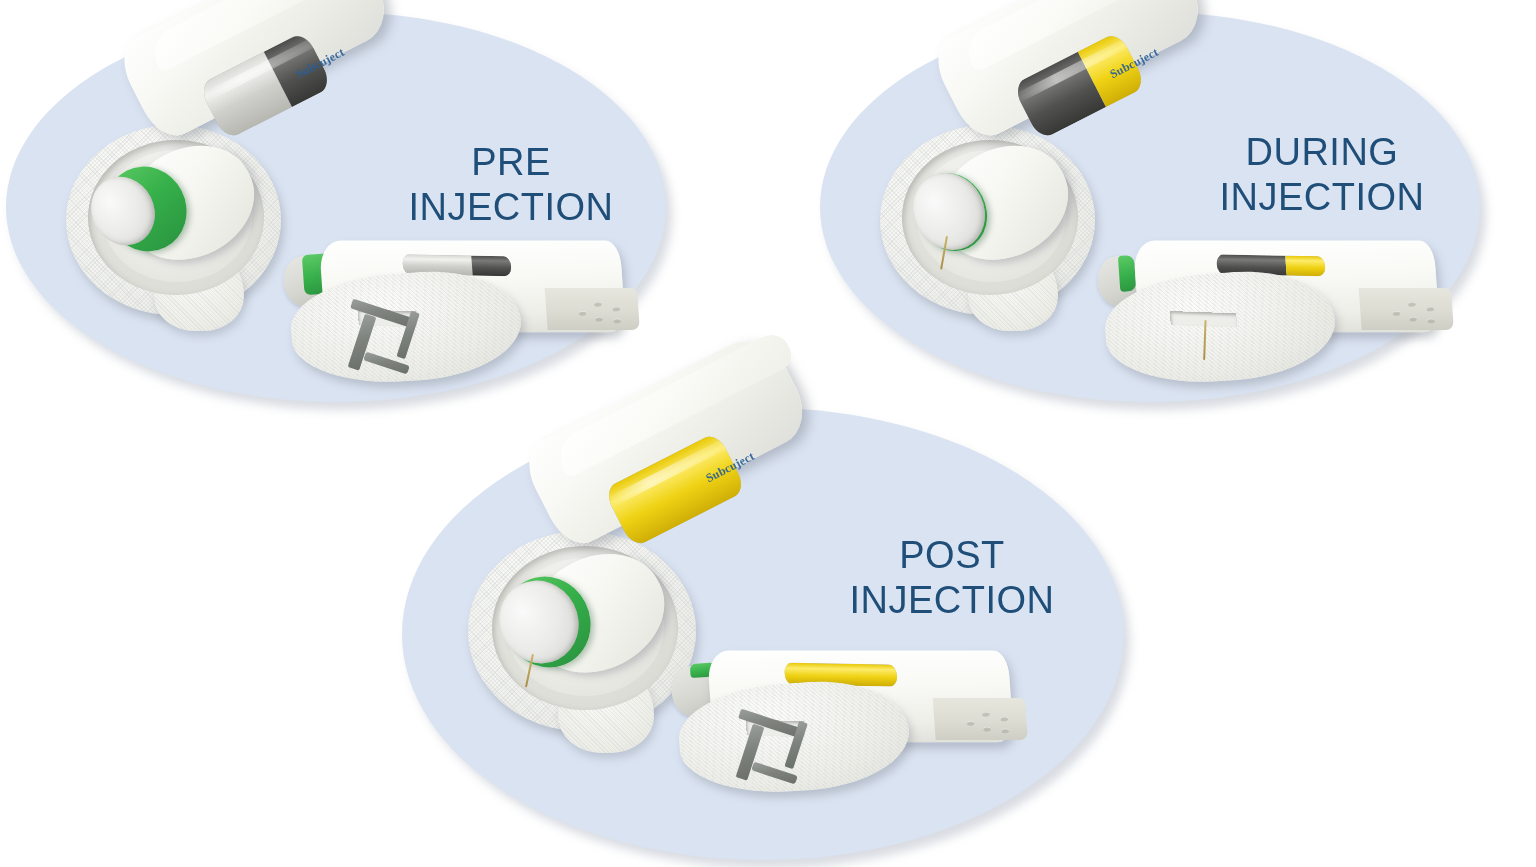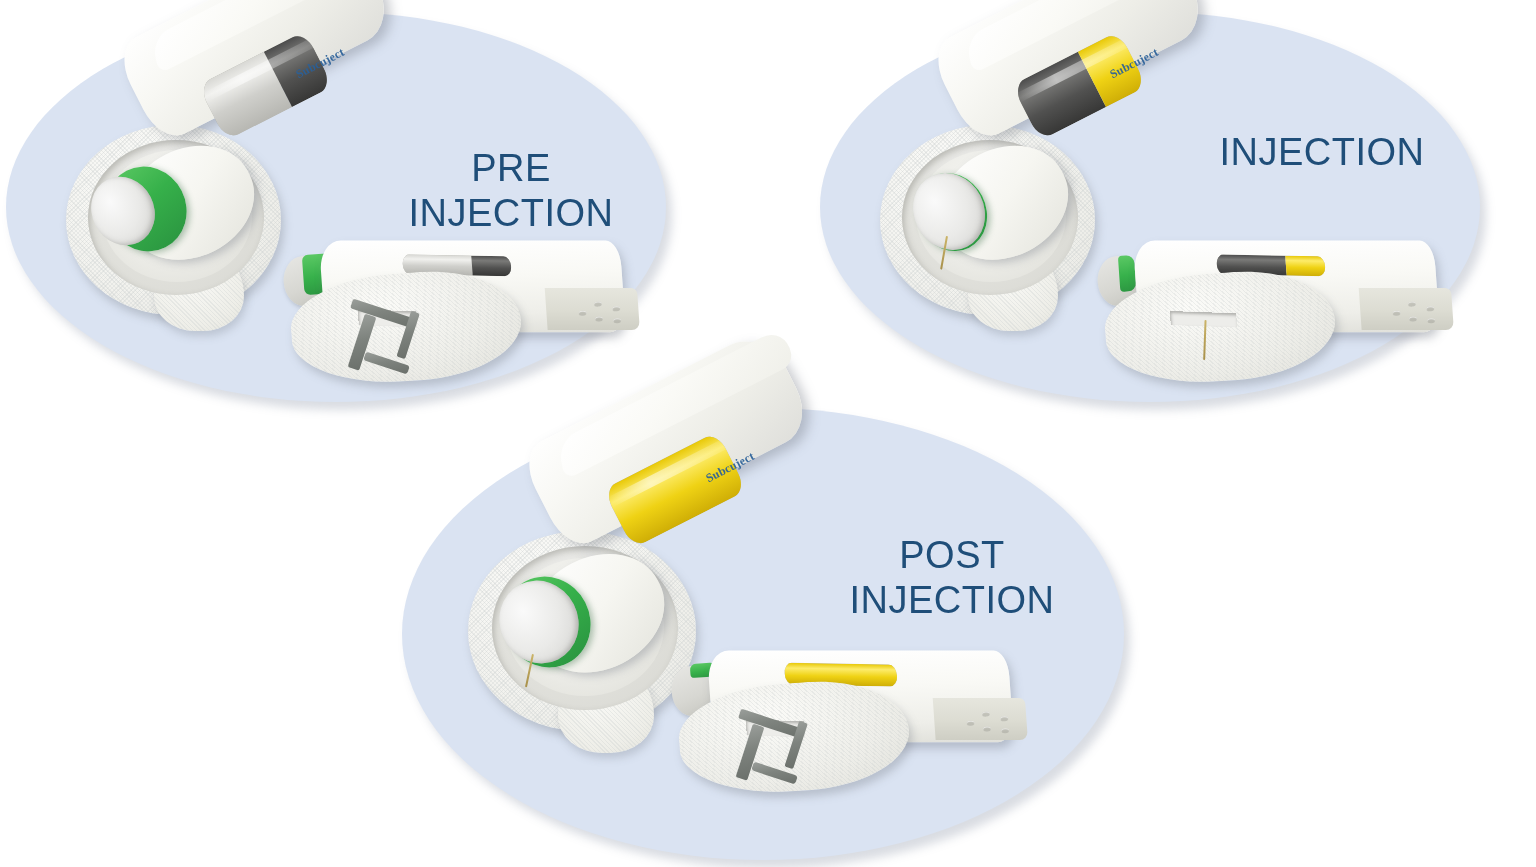--- a/index.html
+++ b/index.html
@@ -168,21 +168,21 @@
       <div class="liner-tab" style="left:72px;top:68px;width:66px;height:10px;
                   transform:rotate(22deg);border-radius:2px;"></div>
       <div class="liner-tab" style="left:76px;top:72px;width:12px;height:56px;
                   transform:rotate(22deg);border-radius:2px;"></div>
       <div class="liner-tab" style="left:124px;top:72px;width:9px;height:48px;
                   transform:rotate(22deg);border-radius:2px;"></div>
       <div class="liner-tab" style="left:82px;top:118px;width:46px;height:9px;
                   transform:rotate(22deg);border-radius:3px;"></div>
     </div>
 
-    <div class="caption" style="left:380px;top:134px;width:250px;">
+    <div class="caption" style="left:380px;top:128px;width:250px;">
       <span>PRE</span>
       <span class="l2">INJECTION</span>
     </div>
   </div>
 
   <div class="panel" style="left:820px;top:12px;width:660px;height:390px;">
     <div class="ellipse"></div>
 
     <div class="dev3q" style="left:38px;top:18px;">
 
@@ -241,20 +241,21 @@
         <div class="seg gray" style="left:0;width:64%;"></div>
         <div class="seg yellow" style="left:64%;width:36%;"></div>
       </div>
 
       <div class="side-liner" style="left:12px;top:34px;width:230px;height:108px;"></div>
       <div class="liner-slot" style="left:78px;top:72px;width:66px;height:14px;transform:skewY(6deg);"></div>
       <div class="needle" style="left:112px;top:80px;width:2px;height:40px;transform:rotate(6deg);"></div>
     </div>
 
     <div class="caption" style="left:352px;top:118px;width:300px;">
+      <span>DURING</span>
       <span class="l2">INJECTION</span>
     </div>
   </div>
 
   <div class="panel" style="left:402px;top:408px;width:722px;height:452px;">
     <div class="ellipse"></div>
 
     <div class="dev3q" style="left:44px;top:28px;">
 
       <div class="patch" style="left:22px;top:95px;width:228px;height:200px;"></div>

